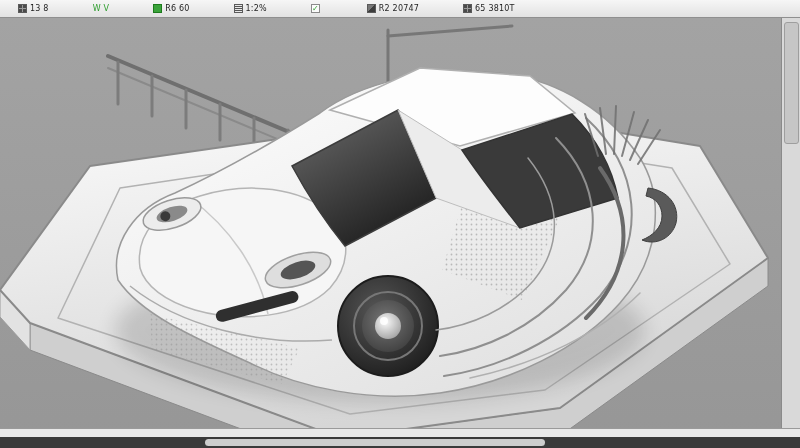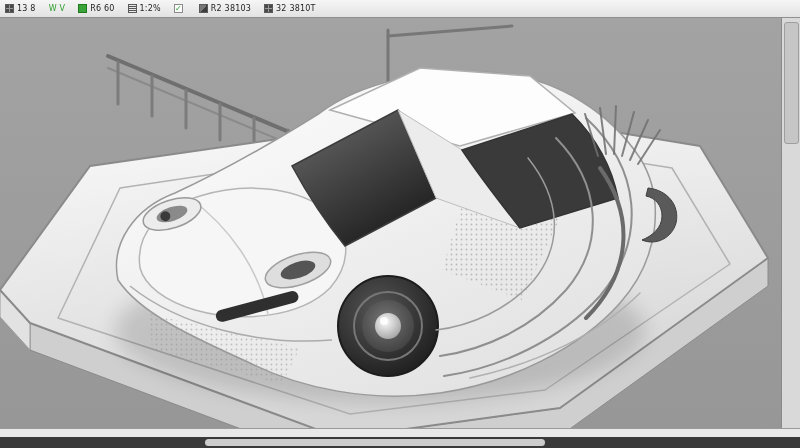--- a/index.html
+++ b/index.html
@@ -6,22 +6,23 @@
   .app{
     position:relative;width:800px;height:448px;overflow:hidden;
     font-family:"DejaVu Sans", sans-serif;background:#9c9c9c;
     user-select:none;
   }
   
   .toolbar{
     position:absolute;top:0;left:0;width:800px;height:18px;
     background:linear-gradient(#f6f6f6,#e2e2e2);
     border-bottom:1px solid #8f8f8f;
-    display:flex;align-items:center;padding-left:3px;box-sizing:border-box;
+    display:flex;align-items:center;padding-left:16px;box-sizing:border-box;
     z-index:5;
+    gap:31px;
   }
   .tb-item{display:inline-flex;align-items:center;gap:3px;margin-right:9px;height:16px;padding:0 2px;cursor:default}
   .tb-icon{width:9px;height:9px;display:inline-block;border:1px solid #5a5a5a;box-sizing:border-box;flex:none}
   .icon-grid{background:
      linear-gradient(90deg,transparent 0 3px,#999 3px 4px,transparent 4px 7px,#999 7px 8px),
      linear-gradient(transparent 0 3px,#999 3px 4px,transparent 4px 7px,#999 7px 8px),#4a4a4a;}
   .icon-green{background:#3aa33a;border-color:#1d7a1d}
   .icon-menu{background:repeating-linear-gradient(#e8e8e8 0 1px,#555 1px 2px)}
   .icon-check{background:#fbfbfb;border-color:#8a8a8a;color:#2e9e2e;font-size:8px;line-height:7px;text-align:center;font-weight:bold}
   .icon-check::after{content:"✓"}
@@ -71,25 +72,25 @@
     <div class="tb-item">
       <span class="tb-icon icon-menu"></span>
       <span class="tb-label">1:2%</span>
     </div>
     <div class="tb-item">
       <span class="tb-icon icon-check"></span>
       <span class="tb-label"></span>
     </div>
     <div class="tb-item">
       <span class="tb-icon icon-cube"></span>
-      <span class="tb-label">R2 38103</span>
+      <span class="tb-label">R2 20747</span>
     </div>
     <div class="tb-item">
       <span class="tb-icon icon-grid"></span>
-      <span class="tb-label">32 3810T</span>
+      <span class="tb-label">65 3810T</span>
     </div>
   </div>
 
   <div class="canvas">
     <svg width="781" height="410" viewBox="0 0 781 410" preserveAspectRatio="none">
       <defs>
         <linearGradient id="bgGrad" x1="0" y1="0" x2="0" y2="1">
           <stop offset="0" stop-color="#b0b0b0"></stop>
             <stop offset="1" stop-color="#8d8d8d"></stop>
         </linearGradient>

